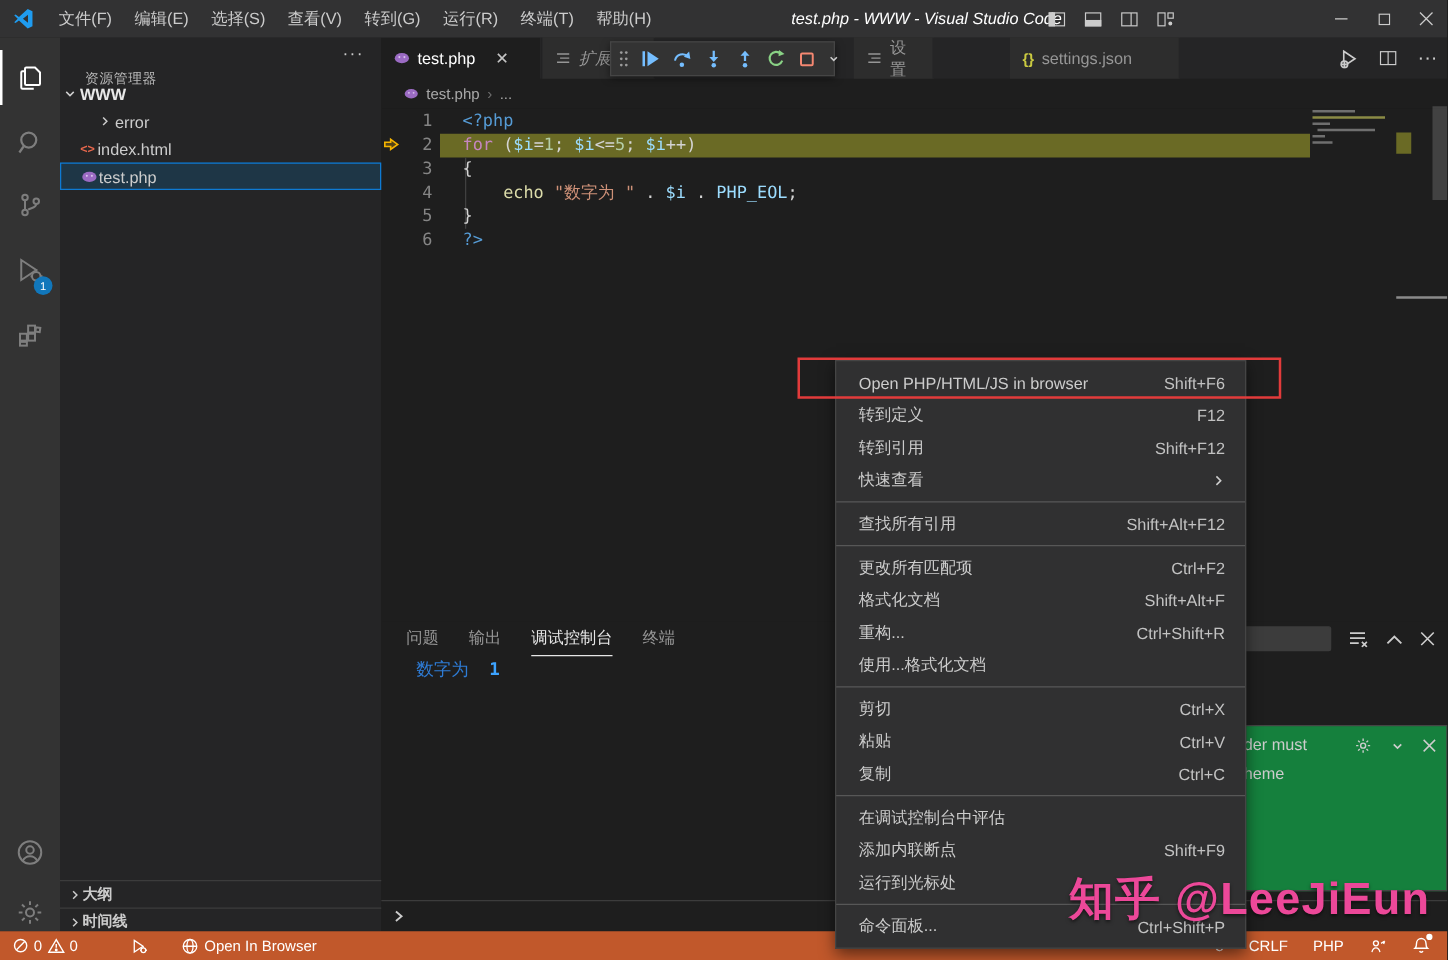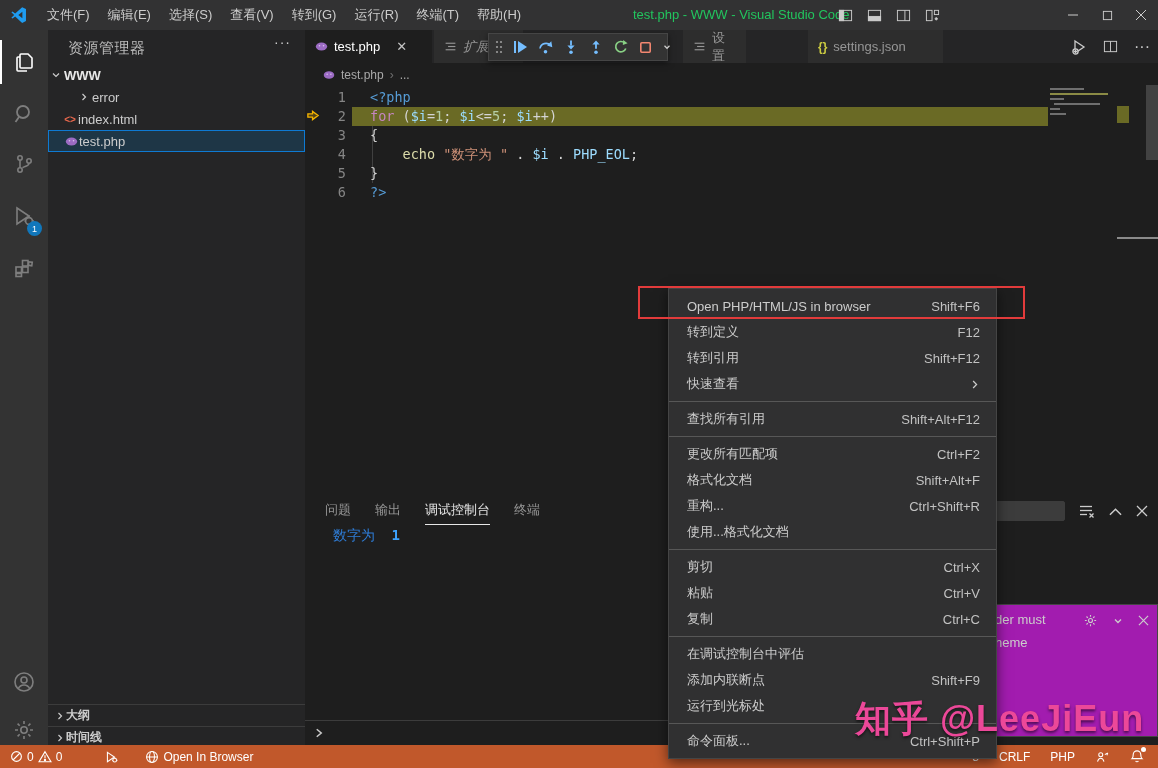--- a/index.html
+++ b/index.html
@@ -5,35 +5,35 @@
   * { margin:0; padding:0; box-sizing:border-box; }
   html,body { width:1158px; height:768px; background:#1E1E1E; overflow:hidden;
     font-family:"Liberation Sans", sans-serif; }
   #root { position:relative; width:1158px; height:768px; background:#1E1E1E; overflow:hidden; }
 
   
   .titlebar { position:absolute; left:0; top:0; width:1158px; height:30px; background:#323233;
     display:flex; align-items:center; color:#CCC; font-size:13px; z-index:20; }
   .vscode-logo { margin:0 10px 0 10px; display:flex; }
   .menu-item { padding:0 9px; height:30px; line-height:30px; cursor:default; }
-  .win-title { position:absolute; left:633px; top:0; height:30px; line-height:30px; color:#22c55e; font-size:13px; }
+  .win-title { position:absolute; left:633px; top:0; height:30px; line-height:30px; color:#ffffff; font-size:13px;font-style:italic; }
   .win-icons { position:absolute; right:0; top:0; height:30px; display:flex; align-items:center; }
   .win-icon { width:34px; height:30px; display:flex; align-items:center; justify-content:center; color:#CCC; }
   .layout-icons { position:absolute; right:218px; top:0; height:30px; display:flex; align-items:center; gap:14px; }
 
   
   .activitybar { position:absolute; left:0; top:30px; width:48px; height:715px; background:#333333; z-index:10; }
   .ab-icon { position:absolute; left:0; width:48px; height:44px; display:flex; align-items:center; justify-content:center; color:#7E7E7E; }
   .ab-icon.active { color:#FFFFFF; border-left:2px solid #FFFFFF; }
   .badge { position:absolute; right:6px; bottom:2px; width:15px; height:15px; border-radius:50%;
     background:#1177BB; color:#FFF; font-size:9px; display:flex; align-items:center; justify-content:center; }
 
   
   .sidebar { position:absolute; left:48px; top:30px; width:257px; height:715px; background:#252526; z-index:5; color:#CCCCCC; }
-  .sb-header { position:absolute; left:20px; top:9px; font-size:15px; color:#BBBBBB; letter-spacing:.5px; }
+  .sb-header { position:absolute; left:20px; top:25px; font-size:11px; color:#BBBBBB; letter-spacing:.5px; }
   .sb-more { position:absolute; right:14px; top:4px; color:#CCC; font-size:14px; letter-spacing:1px; }
   .tree-row { position:absolute; left:0; width:257px; height:22px; display:flex; align-items:center; font-size:13px; }
   .tree-row .chev { width:16px; display:flex; justify-content:center; }
   .tree-row.selected { background:rgba(14,99,156,.28); border:1px solid #0E7AD3; }
   .sect-row { position:absolute; left:0; width:257px; height:22px; display:flex; align-items:center;
     border-top:1px solid #3C3C3C; font-size:12px; font-weight:bold; color:#CCC; }
 
   
   .tabbar { position:absolute; left:305px; top:30px; width:853px; height:33px; background:#252526; z-index:6; }
   .tab { position:absolute; top:0; height:33px; display:flex; align-items:center; padding:0 10px; gap:6px;
@@ -74,21 +74,21 @@
   .panel { position:absolute; left:305px; top:497px; width:853px; height:248px; background:#1E1E1E; color:#CCC; }
   .panel-tabs { position:absolute; left:20px; top:0; height:28px; display:flex; gap:24px; font-size:13px; }
   .ptab { color:#969696; line-height:26px; }
   .ptab.active { color:#E7E7E7; border-bottom:1px solid #E7E7E7; }
   .panel-controls { position:absolute; right:10px; top:4px; display:flex; align-items:center; gap:14px; }
   .filter-input { width:136px; height:20px; background:#3C3C3C; border:1px solid #3C3C3C; border-radius:2px; color:#CCC; font-size:12px; padding:0 6px; }
   .console-out { position:absolute; left:28px; top:30px; font-family:"DejaVu Sans Mono", monospace; font-size:14px; }
   .console-prompt { position:absolute; left:0; top:223px; width:853px; height:25px; border-top:1px solid #3C3C3C; display:flex; align-items:center; padding-left:8px; }
 
   
-  .toast { position:absolute; left:985px; top:604px; width:173px; height:133px; background:#a21caf;
+  .toast { position:absolute; left:985px; top:580px; width:173px; height:133px; background:#15803d;
     border:1px solid #454545; z-index:30; color:#CCCCCC; font-size:13px; }
   .toast-icons { position:absolute; right:8px; top:8px; display:flex; gap:14px; align-items:center; color:#CCC; }
 
   
   .ctx-menu { position:absolute; left:668px; top:288px; width:329px; background:#303031;
     border:1px solid #454545; box-shadow:0 4px 12px rgba(0,0,0,.55); z-index:40; padding:4px 0; }
   .mi { height:26px; display:flex; align-items:center; padding:0 16px 0 18px; font-size:13px; color:#CCCCCC; }
   .mi-key { margin-left:auto; color:#C2C2C2; }
   .msep { height:1px; background:rgba(160,160,160,.35); margin:4px 0; }
   .red-box { position:absolute; left:638px; top:286px; width:387px; height:33px; border:2px solid #E23B3B; z-index:45; }

